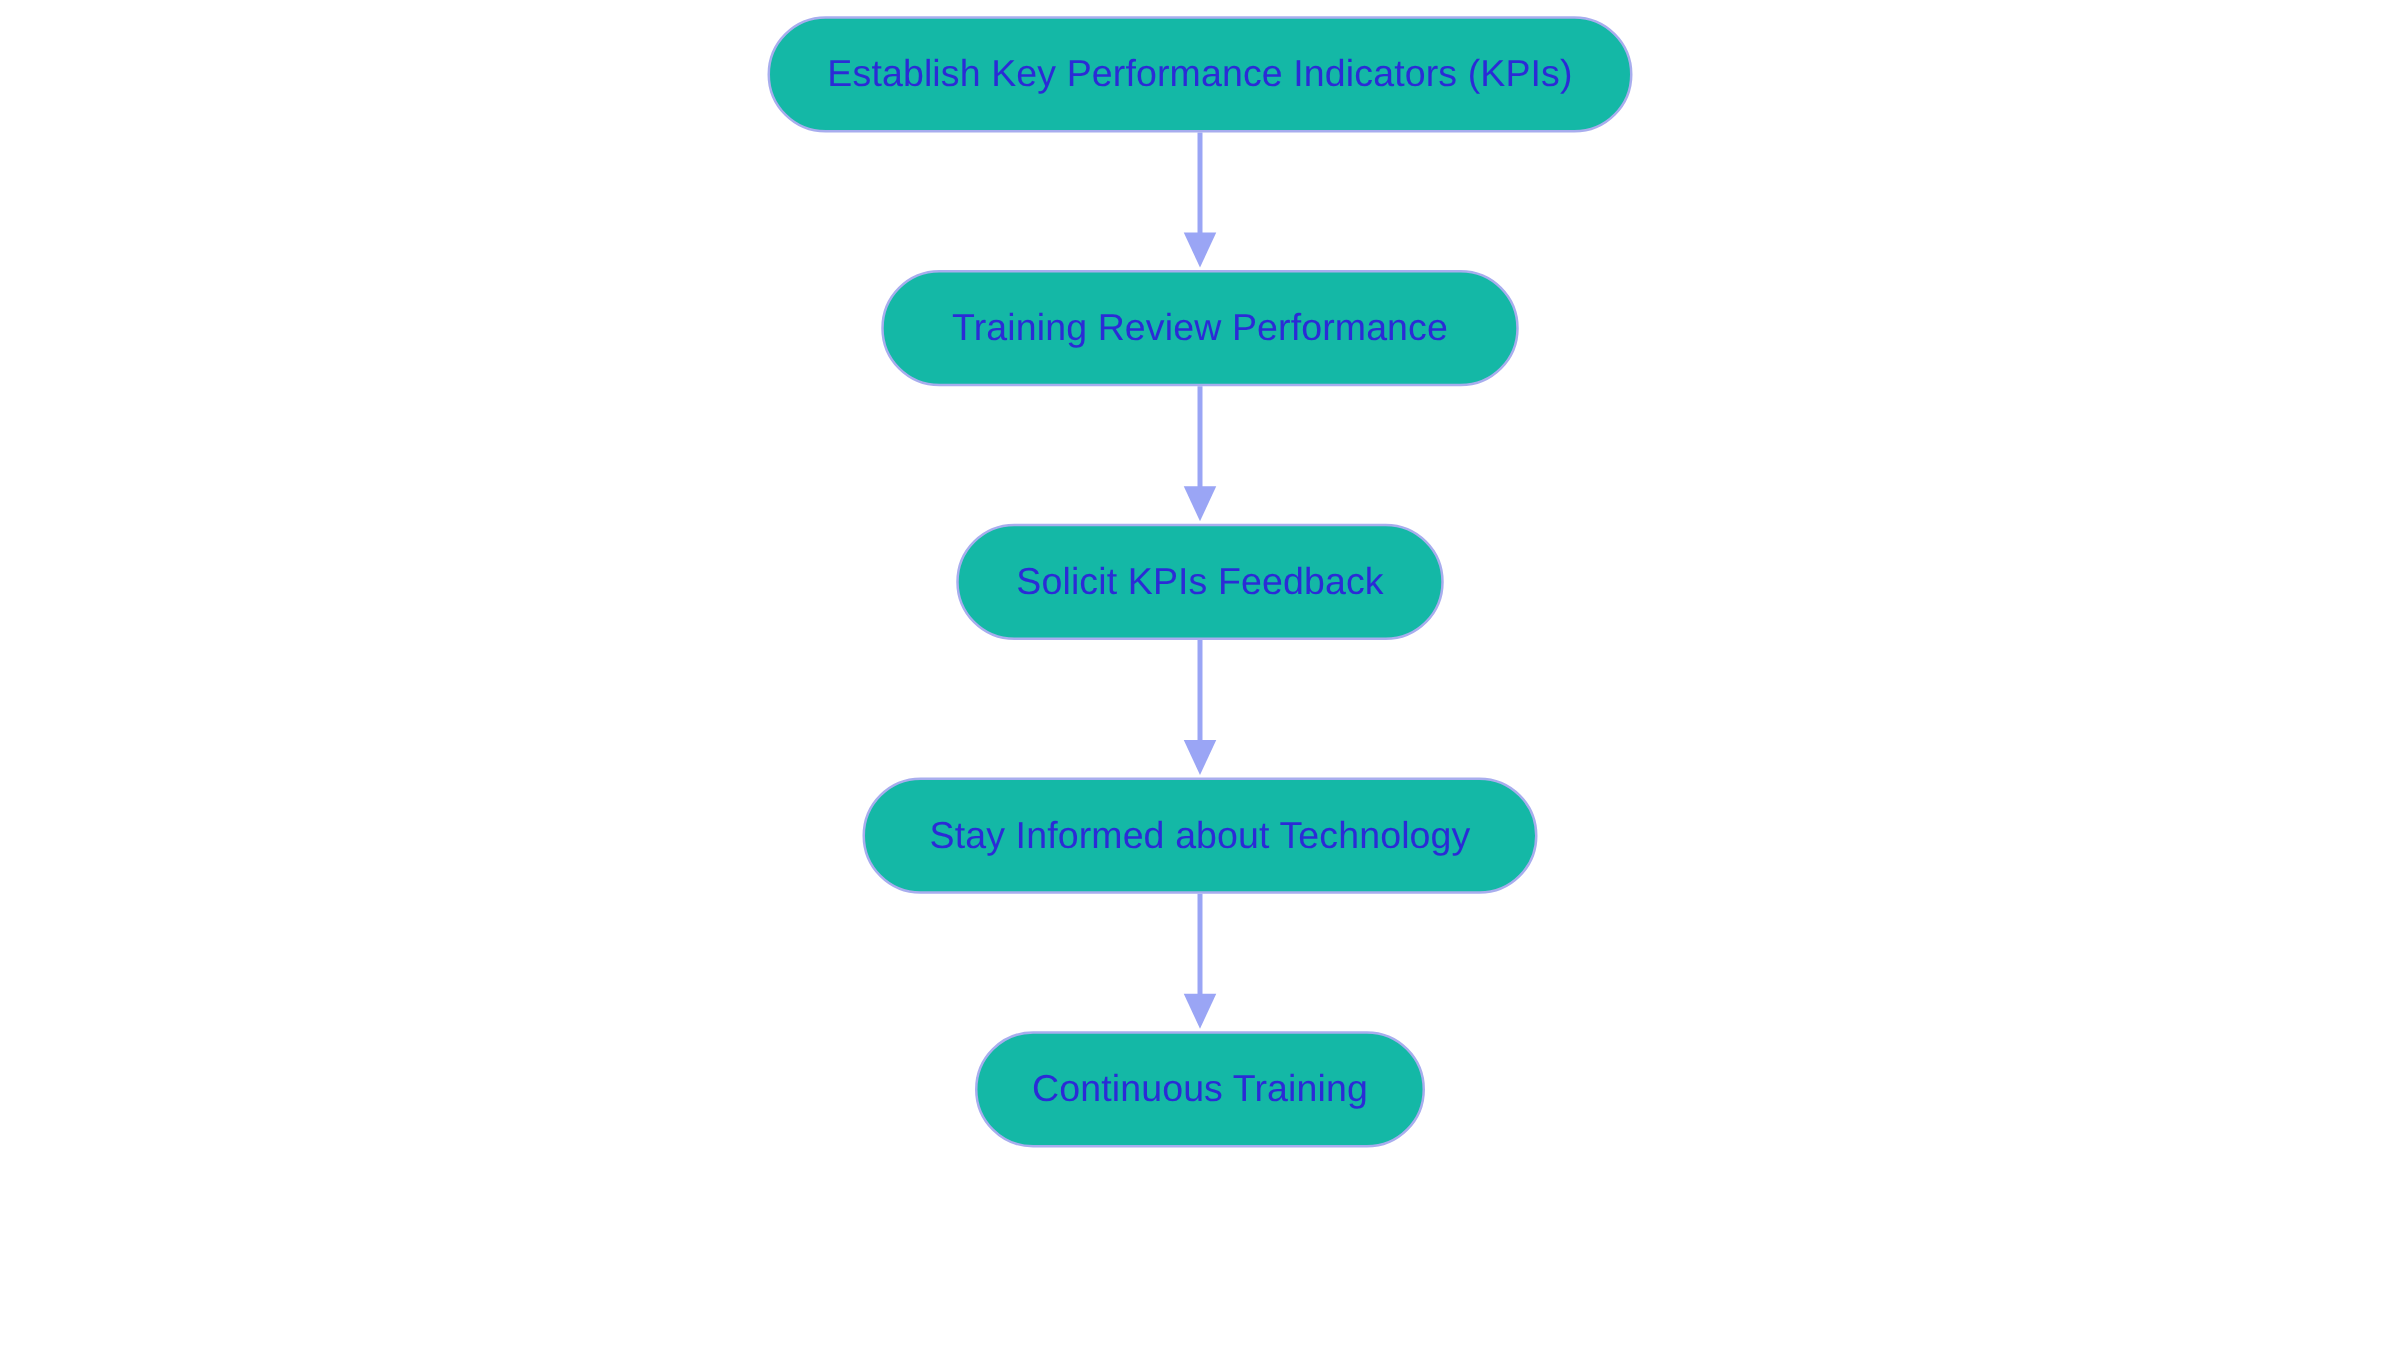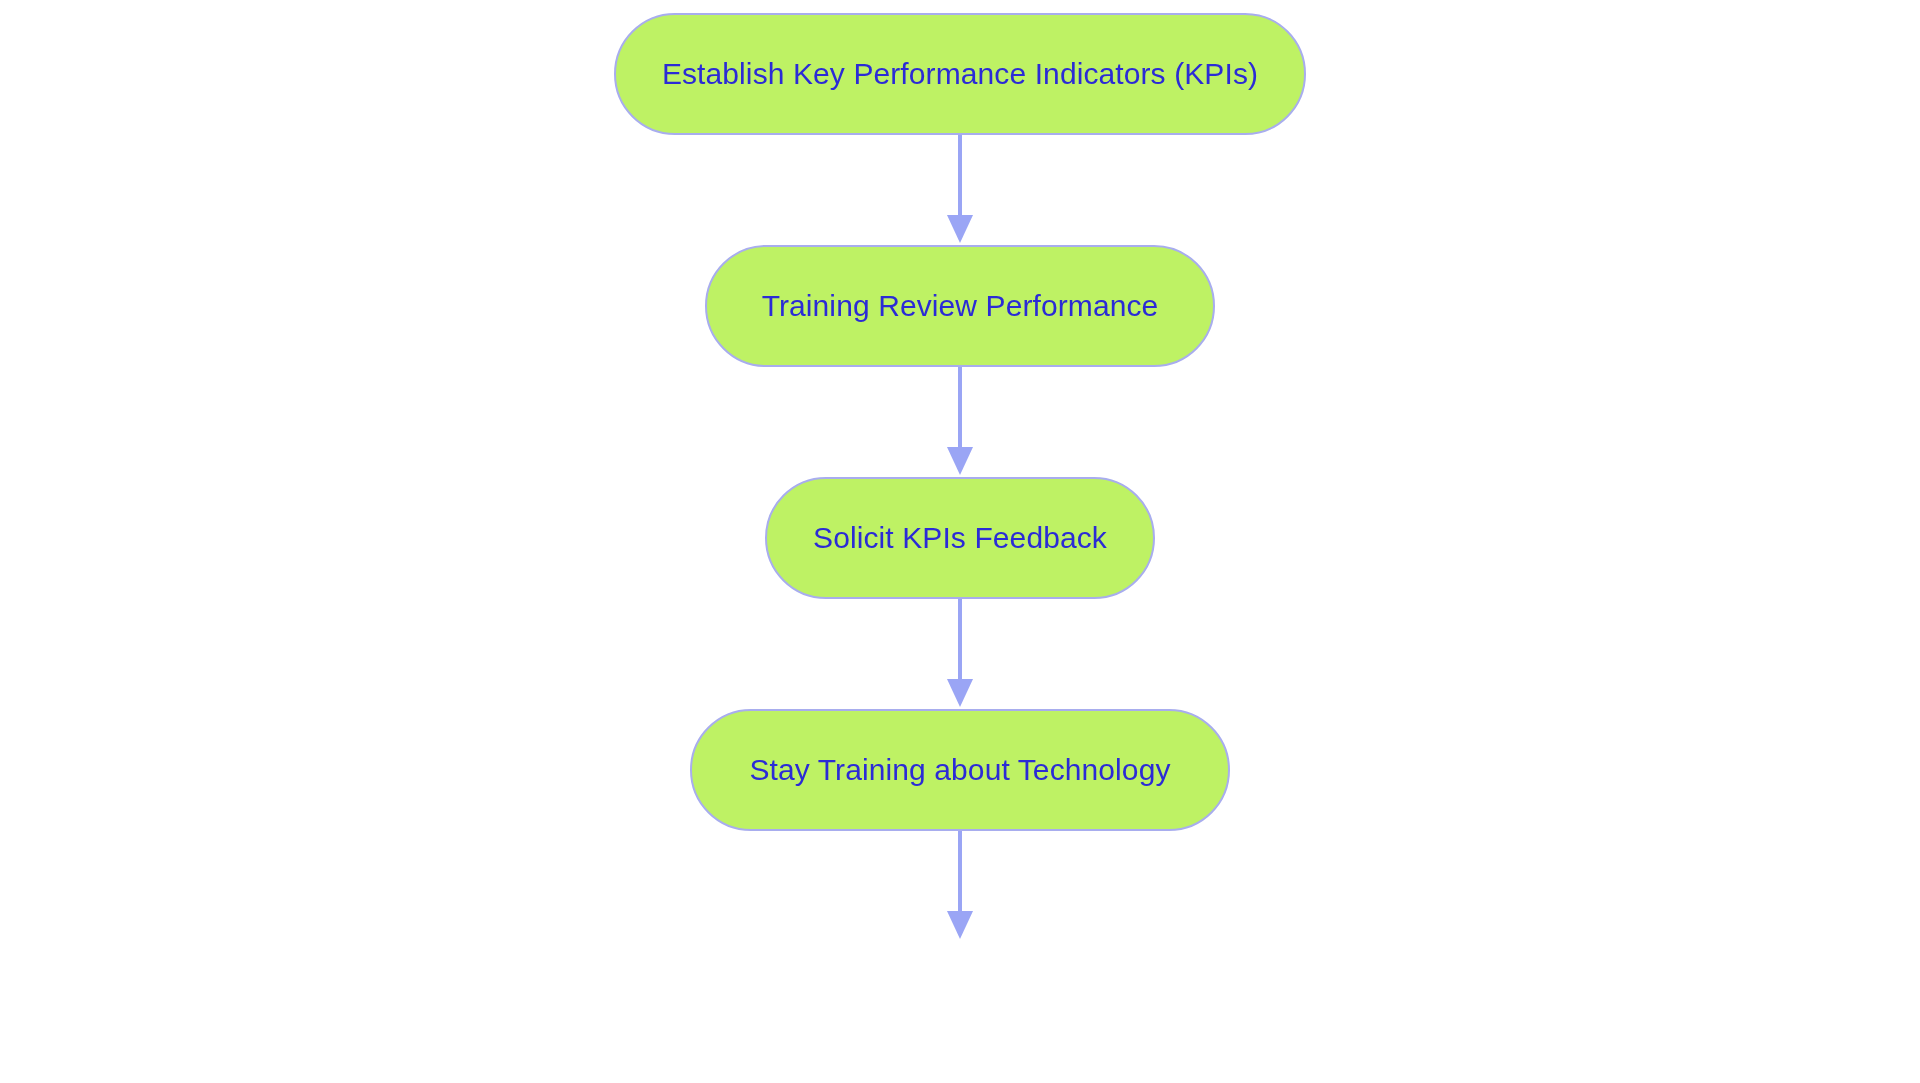--- a/index.html
+++ b/index.html
@@ -28,23 +28,23 @@
     width: 1920px;
     height: 1083px;
     display: flex;
     flex-direction: column;
     align-items: center;
   }
 
   
   .node {
     box-sizing: border-box;
-    height: 122px;
+    height: 93px;
     border-radius: 61px;
-    background: #bef264;
+    background: #14b8a6;
     border: 2px solid #a8adee;
     display: flex;
     align-items: center;
     justify-content: center;
     flex: none;
   }
   .node-label {
     color: #2b2bd6;
     font-size: 30px;
     font-weight: 400;
@@ -115,25 +115,28 @@
     </div>
 
     <div class="connector">
       <svg viewBox="0 0 40 110" xmlns="http://www.w3.org/2000/svg" aria-hidden="true">
         <line x1="20" y1="0" x2="20" y2="86" stroke="#9aa5f5" stroke-width="4"></line>
         <polygon points="20,108 7,80 33,80" fill="#9aa5f5"></polygon>
       </svg>
     </div>
 
     <div class="node n3">
-      <span class="node-label">Stay Training about Technology</span>
+      <span class="node-label">Stay Informed about Technology</span>
     </div>
 
     <div class="connector">
       <svg viewBox="0 0 40 110" xmlns="http://www.w3.org/2000/svg" aria-hidden="true">
         <line x1="20" y1="0" x2="20" y2="86" stroke="#9aa5f5" stroke-width="4"></line>
         <polygon points="20,108 7,80 33,80" fill="#9aa5f5"></polygon>
       </svg>
     </div>
 
+    <div class="node n4">
+      <span class="node-label">Continuous Training</span>
+    </div>
 
   </div>
 </div>
 
 </body></html>

